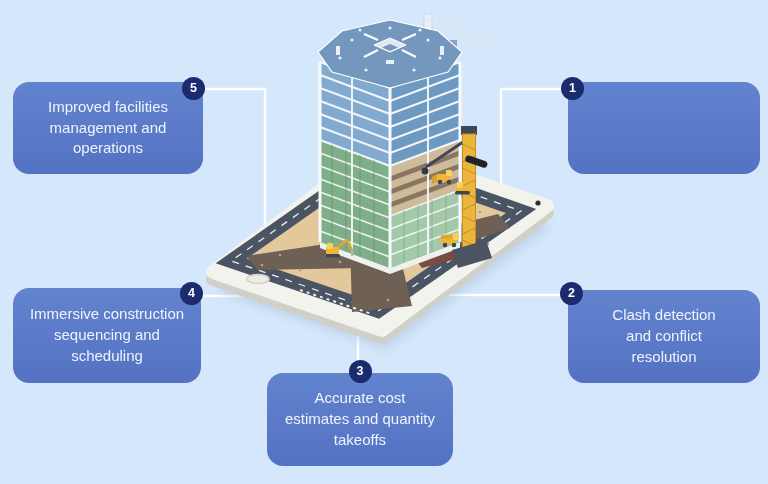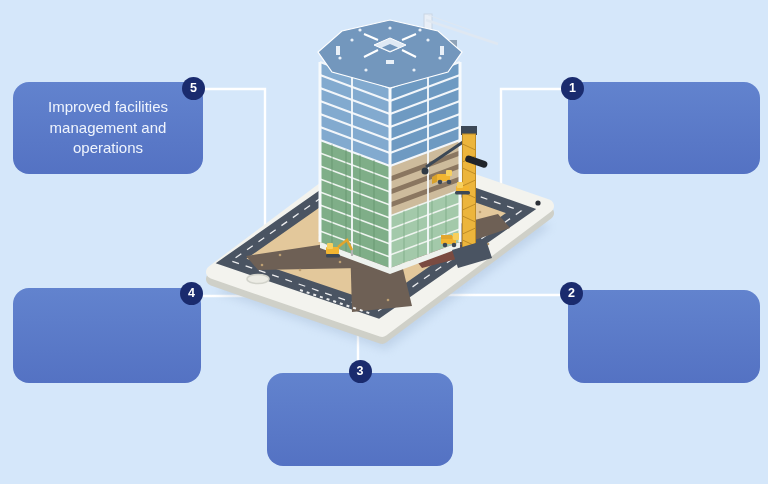--- a/index.html
+++ b/index.html
@@ -241,23 +241,32 @@
 management and
 operations</div>
   </div>
 
   <div class="benefit-box" id="box-1">
     <div class="badge">1</div>
   </div>
 
   <div class="benefit-box" id="box-4">
     <div class="badge">4</div>
+    <div>Immersive construction
+sequencing and
+scheduling</div>
   </div>
 
   <div class="benefit-box" id="box-2">
     <div class="badge">2</div>
+    <div>Clash detection
+and conflict
+resolution</div>
   </div>
 
   <div class="benefit-box" id="box-3">
     <div class="badge">3</div>
+    <div>Accurate cost
+estimates and quantity
+takeoffs</div>
   </div>
 
 </div>
 
 </body></html>

